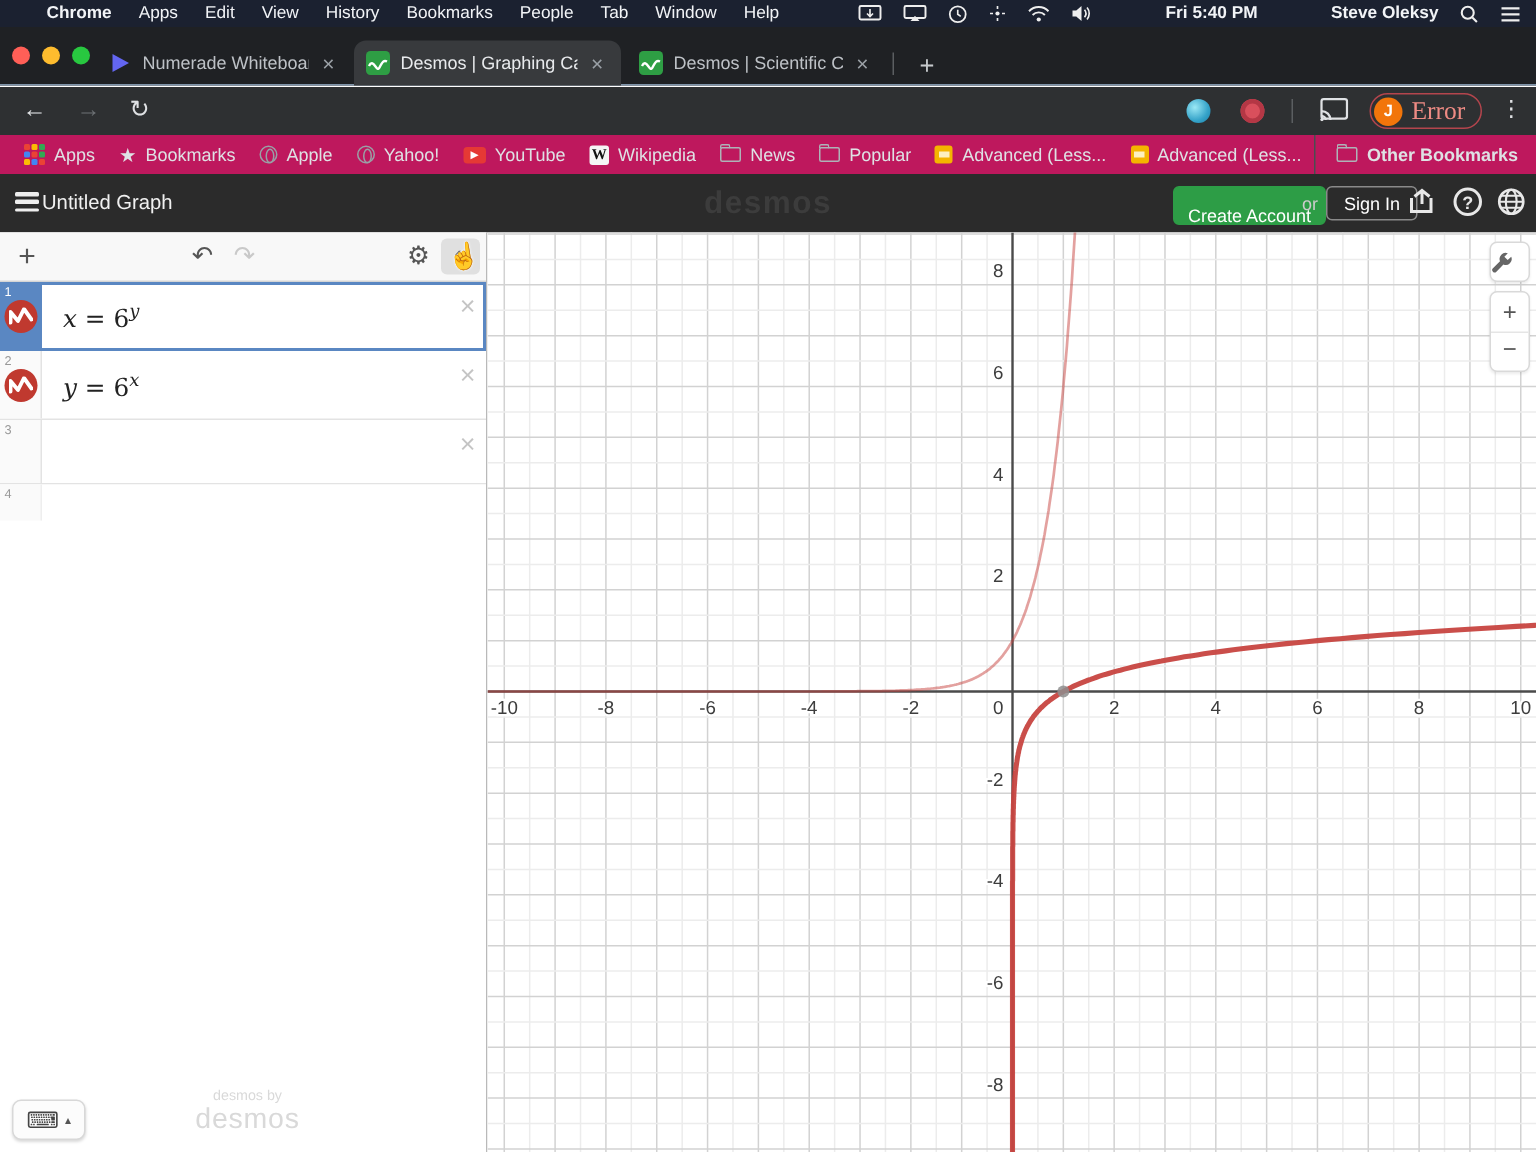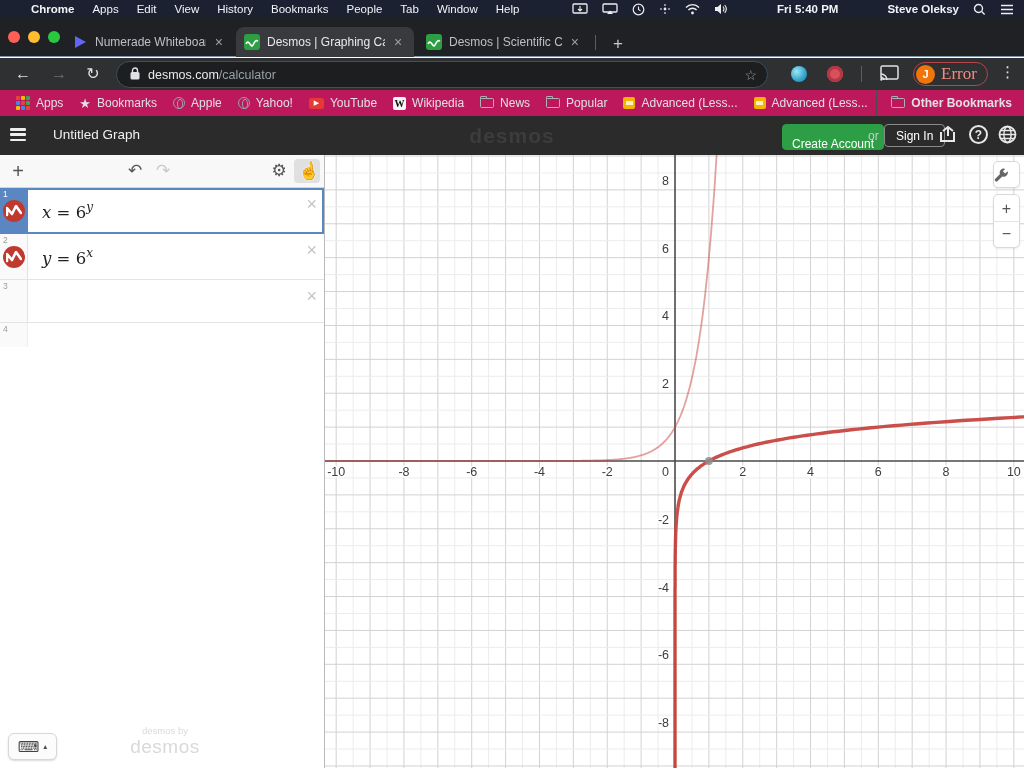--- a/index.html
+++ b/index.html
@@ -81,21 +81,21 @@
   .ydoc::after { content:""; position:absolute; left:2.5px; top:4px; width:7px; height:4px; background:#fdf0c0; }
   #other-bk { position:absolute; right:12px; top:0; height:26px; display:flex; align-items:center; gap:6px;
     border-left:1px solid #4a4d50; padding-left:14px;font-weight:bold; }
 
   
   #dheader { position:absolute; top:116px; left:0; width:1024px; height:39px; background:#2b2b2b;
     color:#fff; }
   .hamb { position:absolute; left:10px; top:12px; width:16px; height:13px;
     display:flex; flex-direction:column; justify-content:space-between; }
   .hamb i { height:2.5px; background:#eee; border-radius:1px; }
-  #gtitle { position:absolute; left:53px; top:11px; font-size:13.5px; color:#f0f0f0; }
+  #gtitle { position:absolute; left:28px; top:11px; font-size:13.5px; color:#f0f0f0; }
   #dlogo { position:absolute; left:0; width:1024px; top:8px; text-align:center; color:#3c3c3c;
     font-size:21px; font-weight:bold; letter-spacing:1px; }
   #create-acct { position:absolute; left:782px; top:8px; height:23px; background:#2d9d46;
     border:1px solid #2d9d46; color:#fff; font-size:12px; border-radius:4px; padding:12px 9px; }
   #or-lbl { position:absolute; left:868px; top:13px; font-size:12px; color:#ccc; }
   #sign-in { position:absolute; left:884px; top:8px; height:23px; background:transparent;
     border:1px solid #8a8a8a; color:#fff; font-size:12px; border-radius:4px; padding:0 11px; }
   .hicon { position:absolute; top:9px; color:#fff; }
   .qcirc { width:19px; height:19px; border:2px solid #e8e8e8; border-radius:50%; color:#e8e8e8;
     font-size:12px; font-weight:bold; display:flex; align-items:center; justify-content:center; }
@@ -249,29 +249,20 @@
     <span class="close">×</span>
   </div>
   <div class="tabdiv"></div>
   <div class="newtab">+</div>
 </div>
 
 <div id="toolbar">
   <div class="navbtn" style="left:10px">←</div>
   <div class="navbtn disabled" style="left:46px">→</div>
   <div class="navbtn" style="left:80px">↻</div>
-  <div id="omnibox">
-    <span class="lock"><svg width="10" height="13" viewBox="0 0 10 13">
-          <rect x="0.5" y="5" width="9" height="7.5" rx="1.5" fill="#dfe1e4"></rect>
-          <path d="M2.5 5V3.5a2.5 2.5 0 0 1 5 0V5" fill="none" stroke="#dfe1e4" stroke-width="1.4"></path>
-        </svg></span>
-    <span>desmos.com</span>
-      <span class="path">/calculator</span>
-    <span class="star">☆</span>
-  </div>
   <div class="ext-blue"></div>
   <div class="ext-red"></div>
   <div class="tooldiv"></div>
   <div class="cast"><svg width="19" height="16" viewBox="0 0 19 16">
         <rect x="1" y="1" width="17" height="13" rx="1.5" fill="none" stroke="#dfe1e4" stroke-width="1.5"></rect>
         <path d="M1 9a6 6 0 0 1 6 6M1 12.2A2.8 2.8 0 0 1 3.8 15" stroke="#dfe1e4" stroke-width="1.5" fill="none"></path>
         <circle cx="1.3" cy="14.7" r="1.1" fill="#dfe1e4"></circle>
       </svg></div>
   <div id="profile">
     <span class="pava">J</span>

